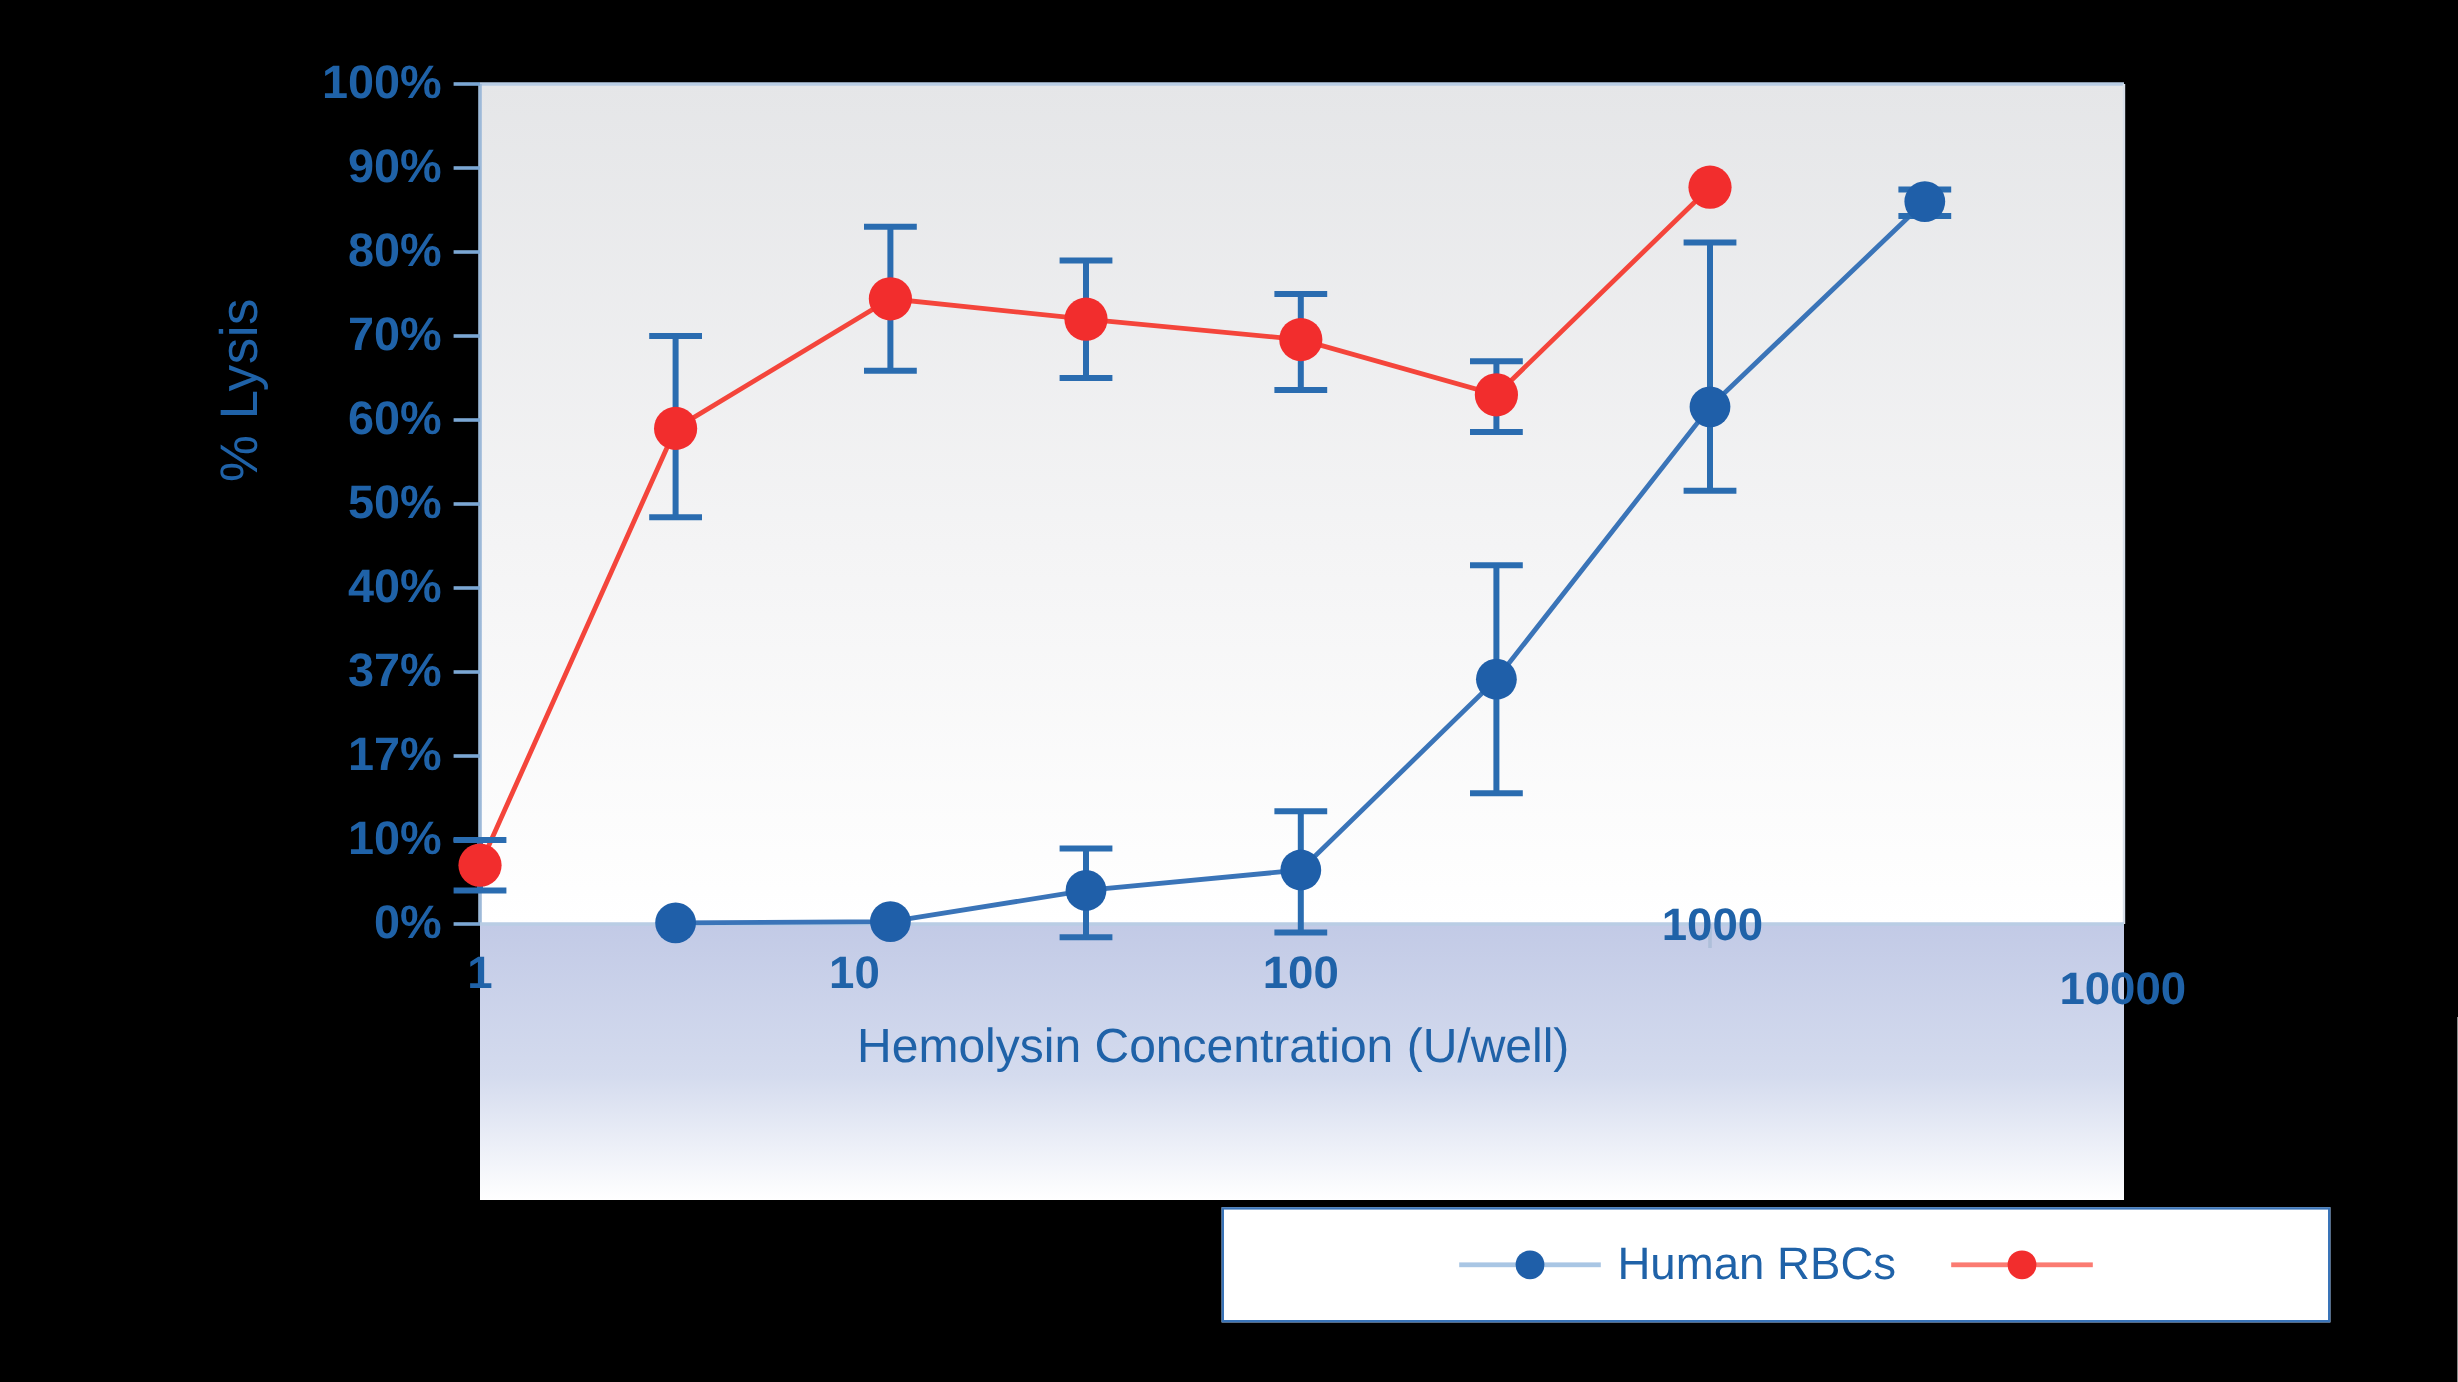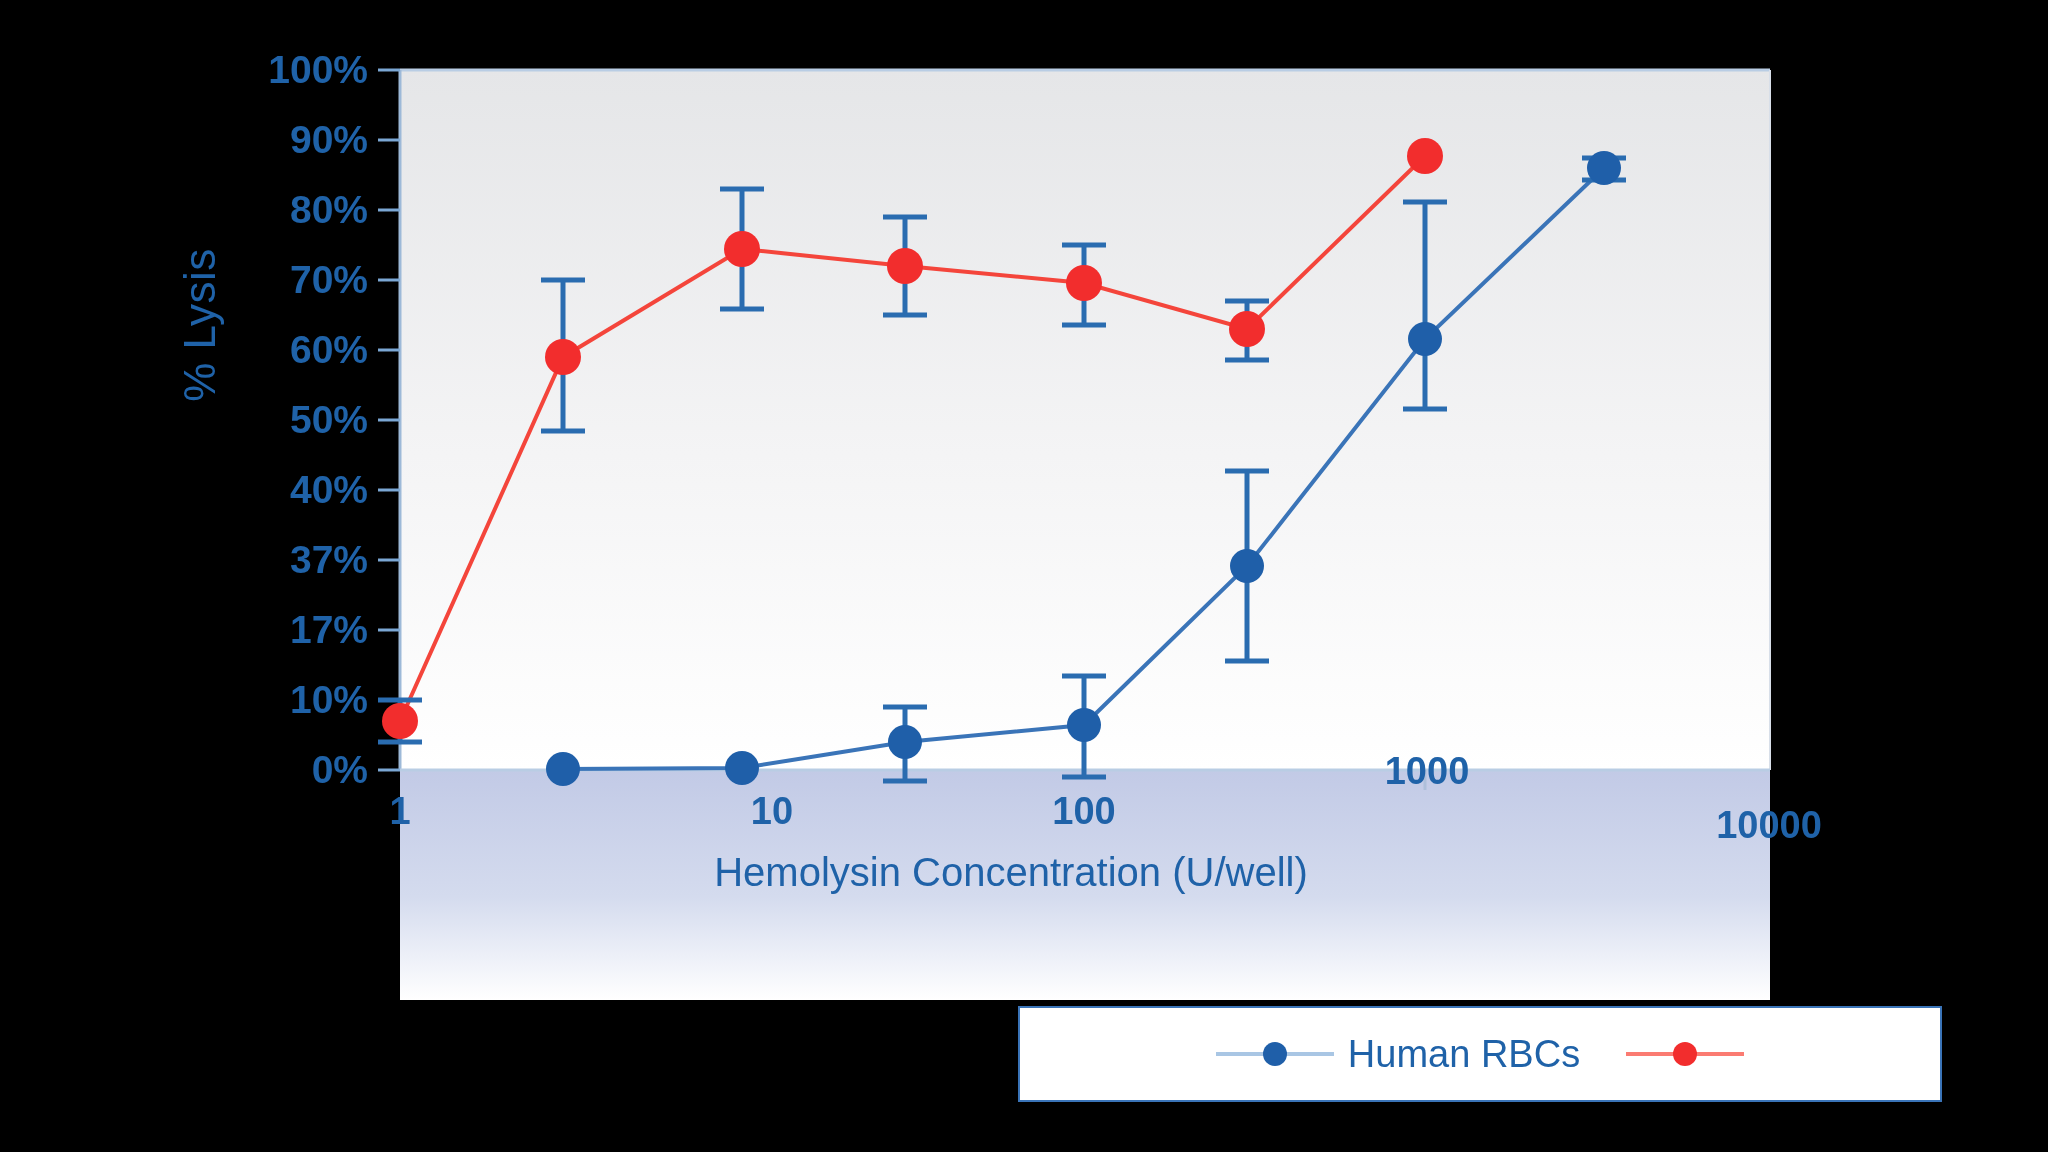--- a/index.html
+++ b/index.html
@@ -226,21 +226,21 @@
       <span>17%</span>
     </div>
   <div class="ytick-label" style="left:0;top:700px;width:368px;">
       <span>10%</span>
     </div>
   <div class="ytick-label" style="left:0;top:770px;width:368px;">
       <span>0%</span>
     </div>
 
   <div class="xtick-label" style="left:400px;top:790px;">1</div>
-  <div class="xtick-label" style="left:772px;top:790px;text-align:center;">10</div>
+  <div class="xtick-label" style="left:712px;top:790px;text-align:center;">10</div>
   <div class="xtick-label" style="left:1084px;top:790px;">100</div>
   <div class="xtick-label" style="left:1427px;top:750px;">1000</div>
   <div class="xtick-label" style="left:1769px;top:804px;">10000</div>
 
   <div id="y-axis-title">% Lysis</div>
   <div id="x-axis-title">Hemolysin Concentration (U/well)</div>
 
   <div id="legend">
     <div class="legend-entry">
       <span class="legend-swatch">

